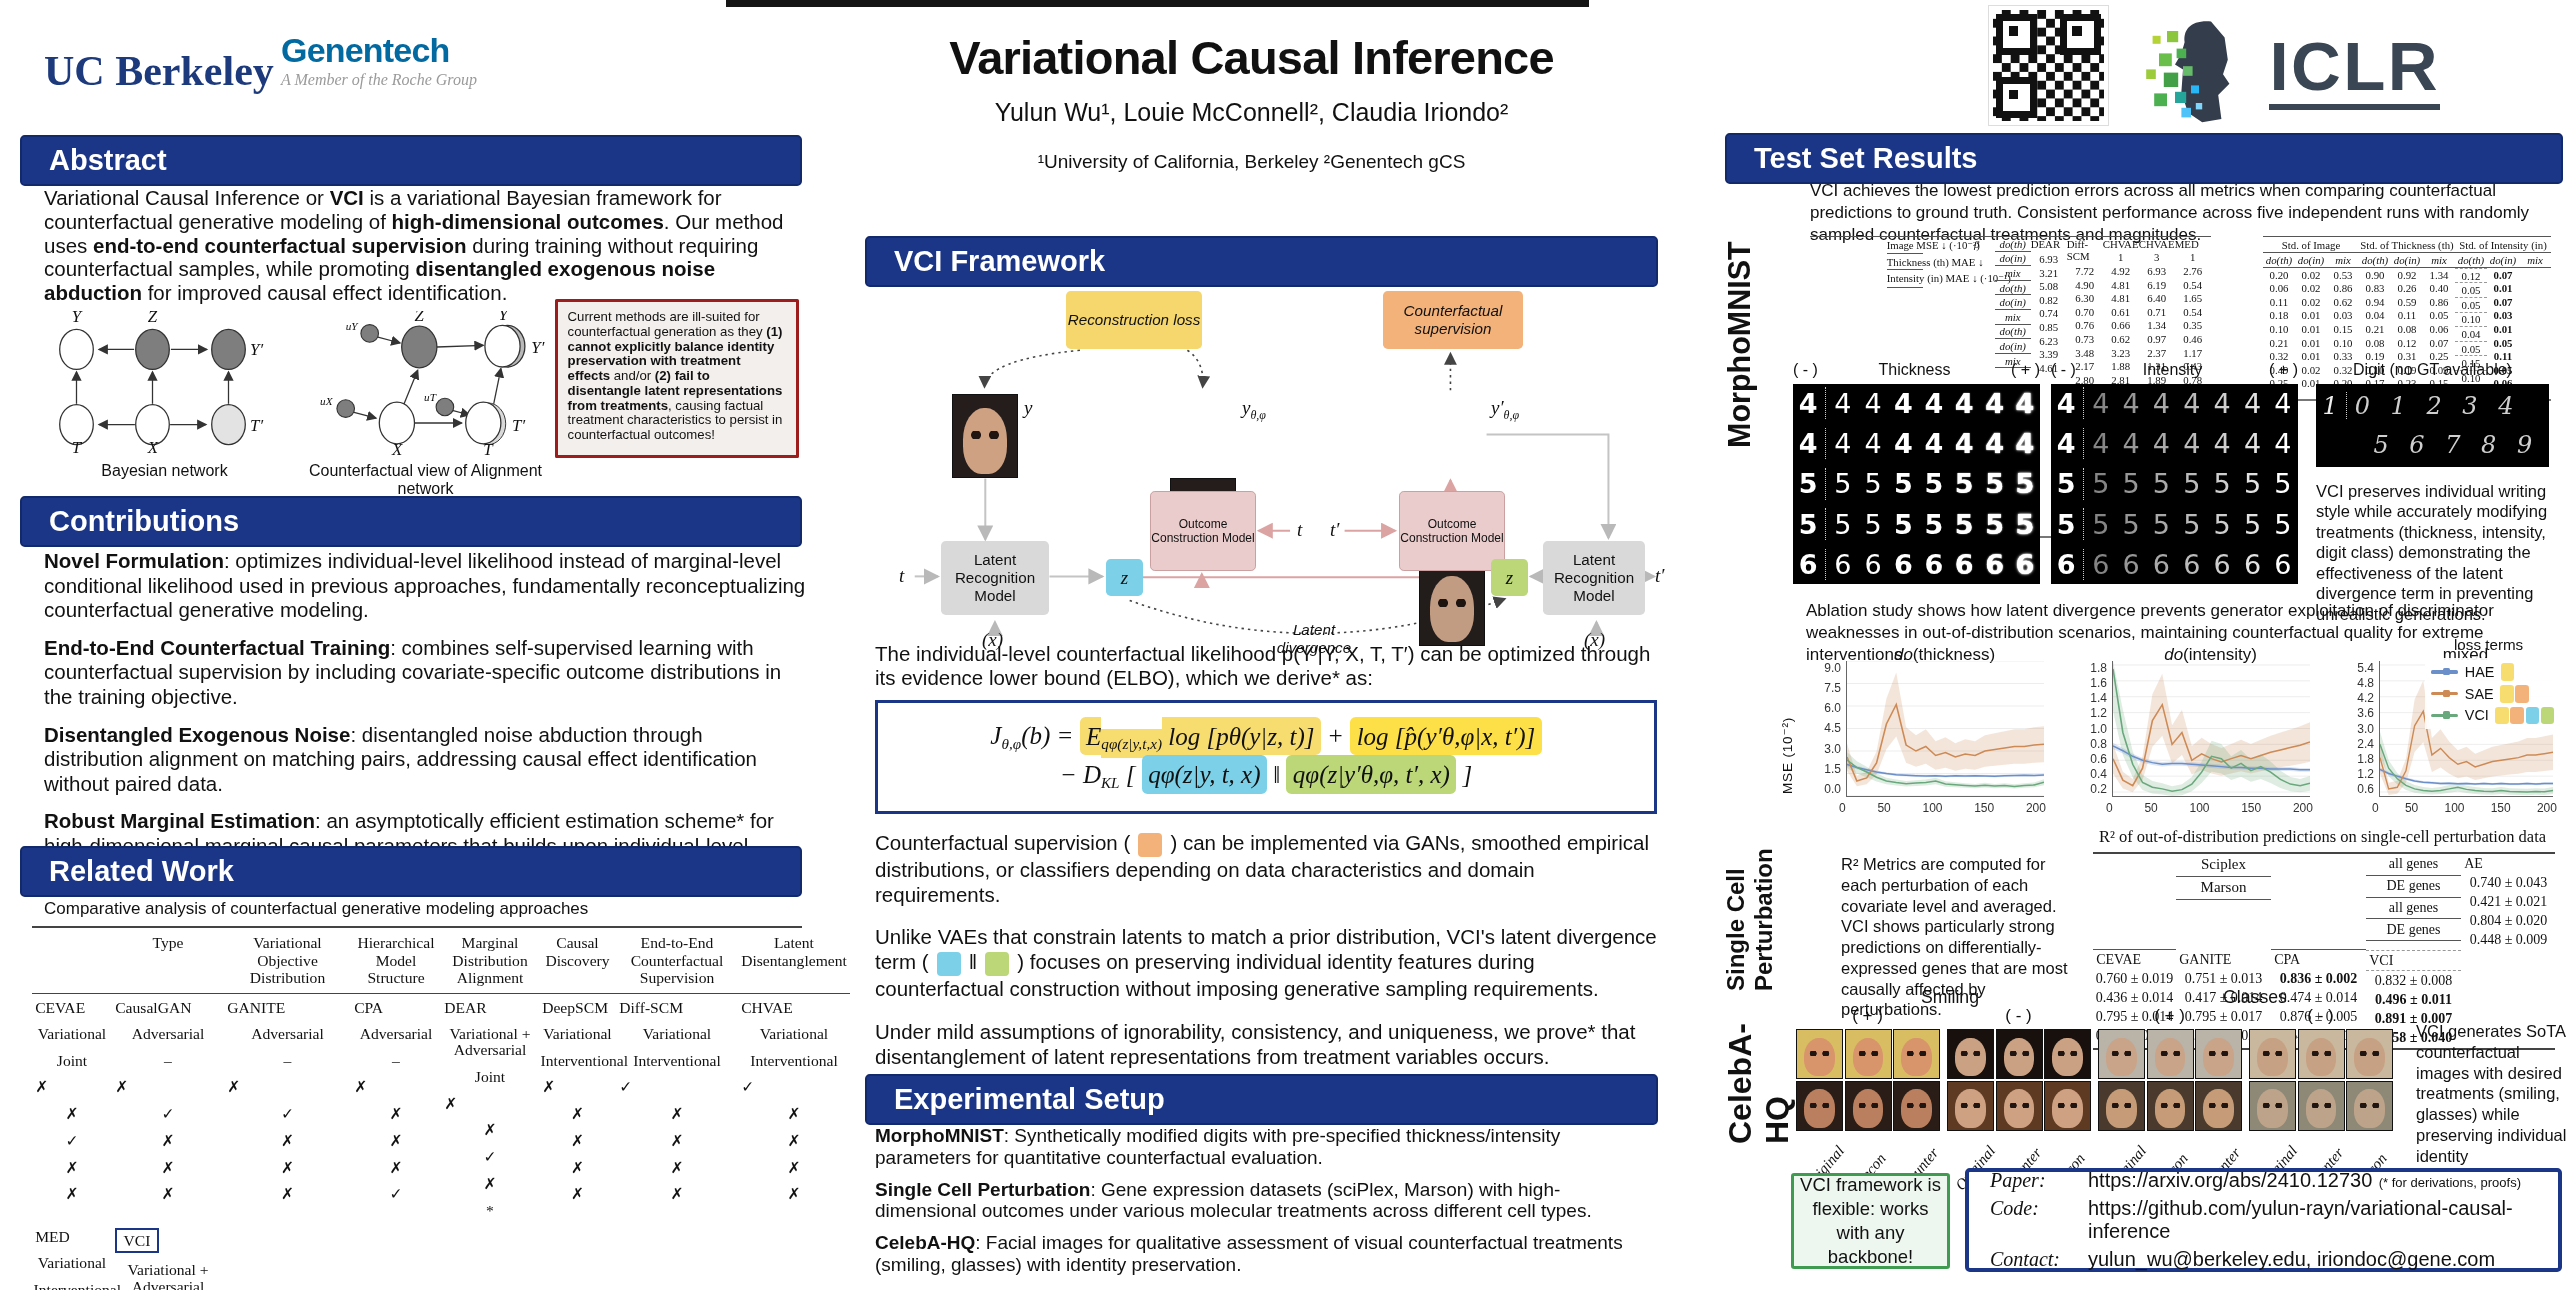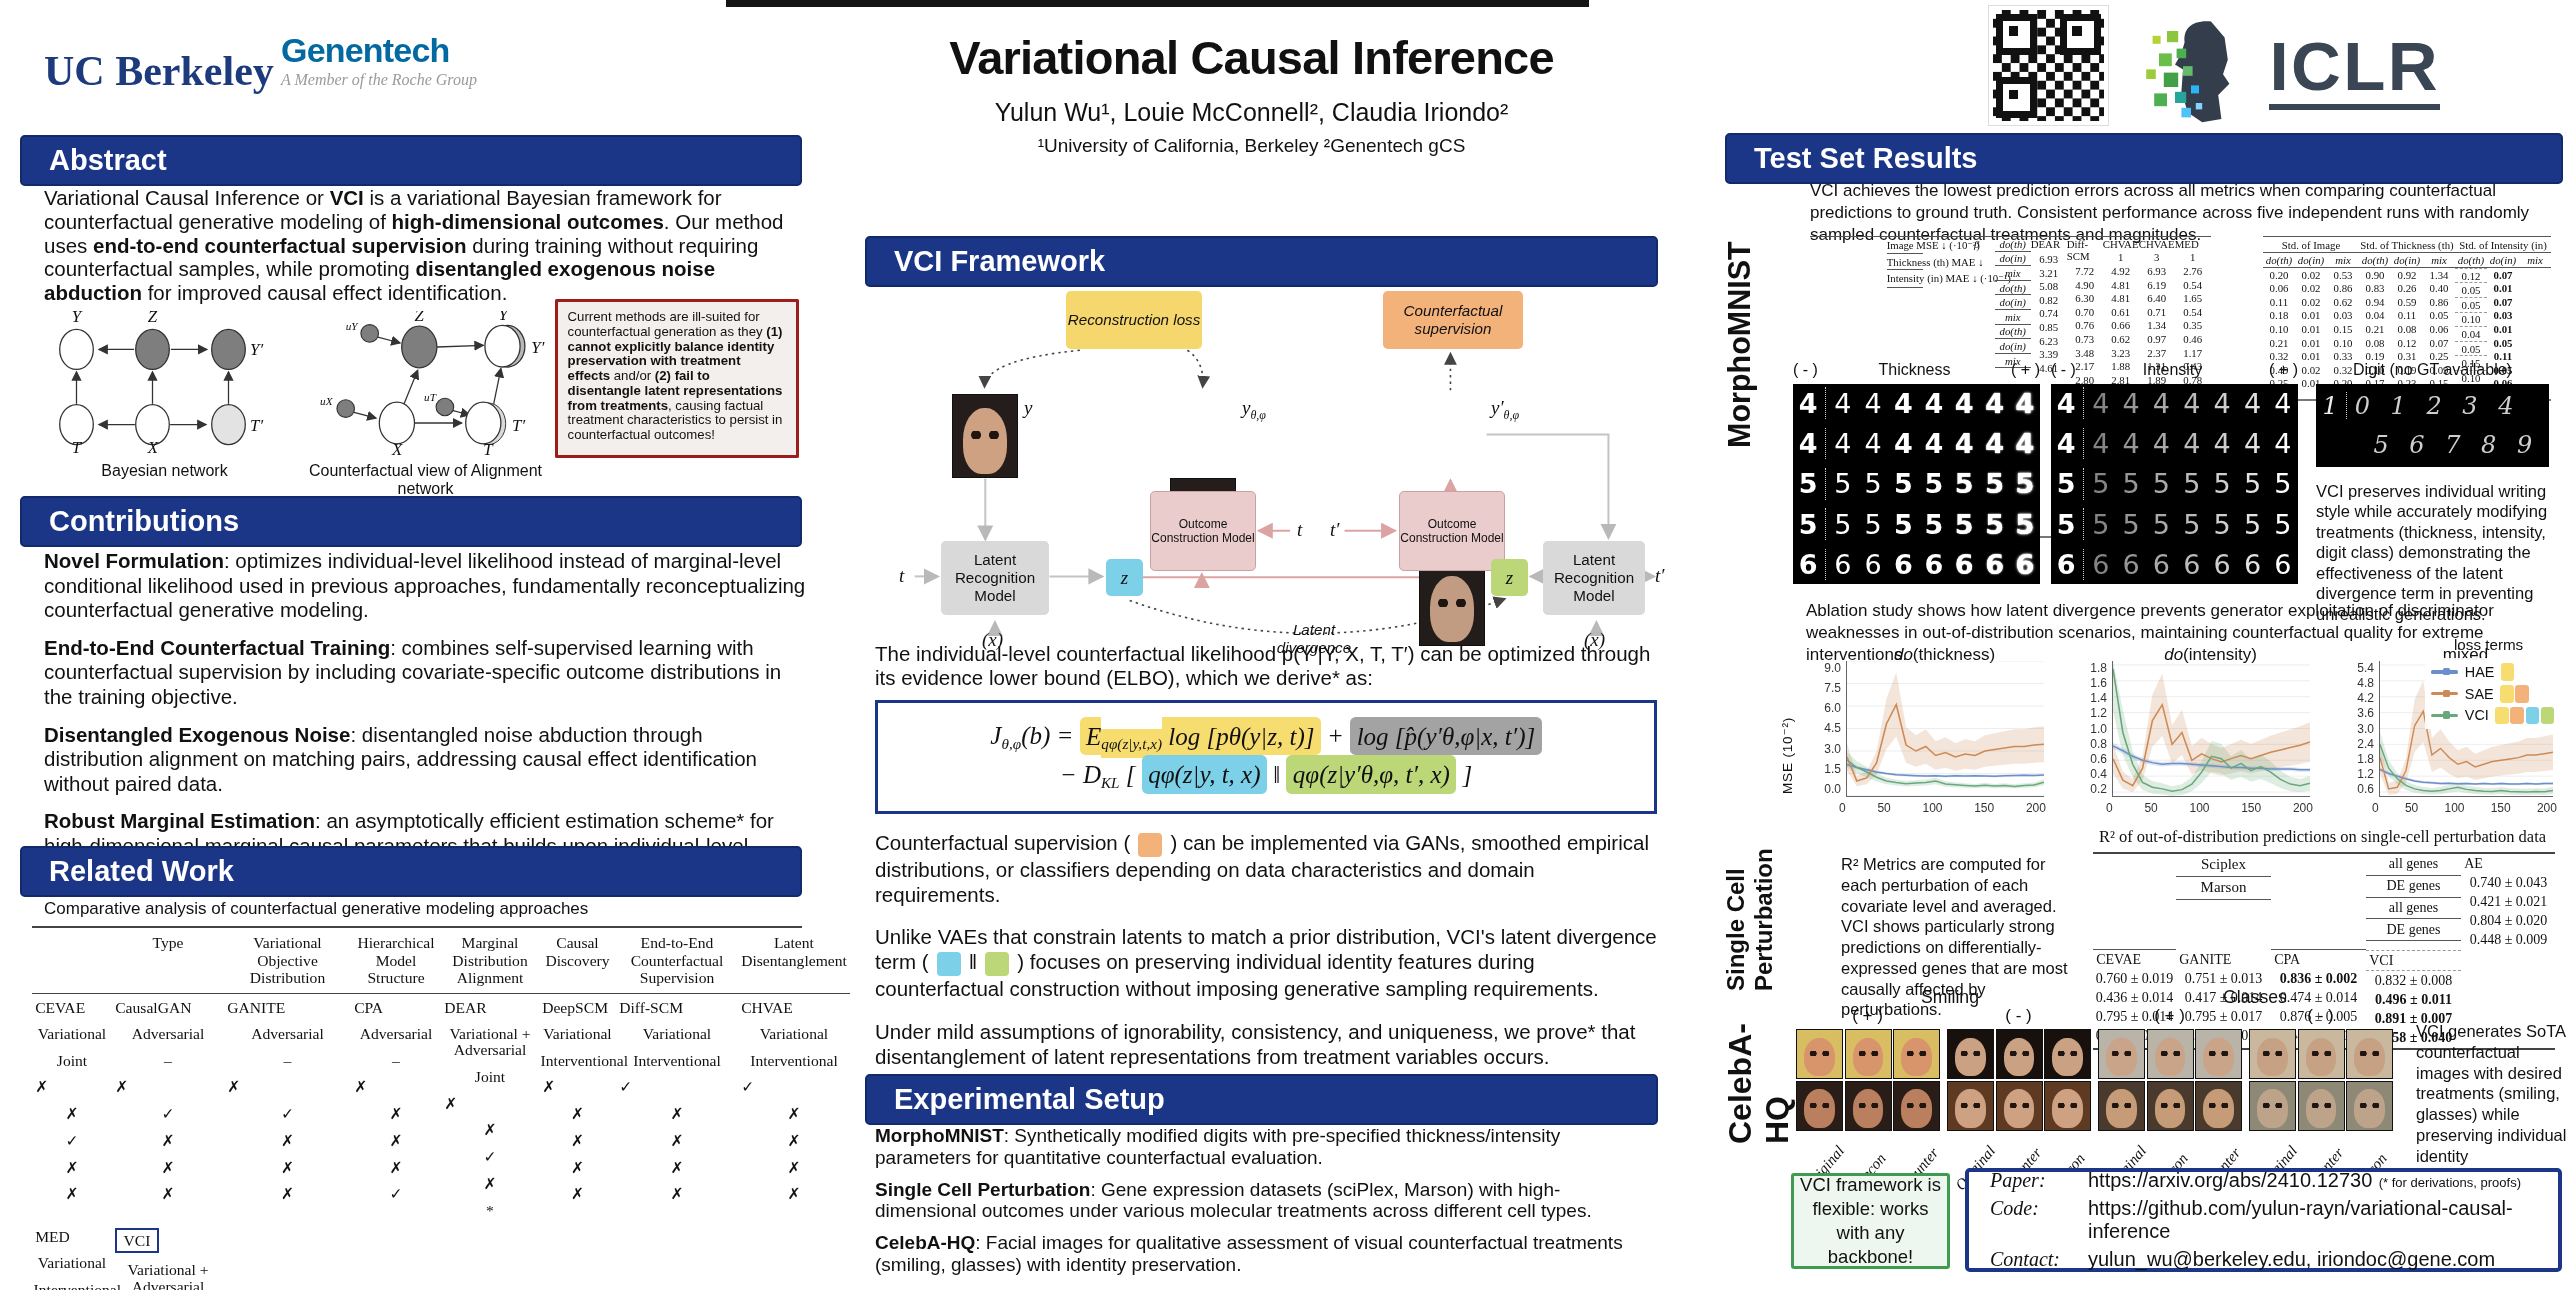--- a/index.html
+++ b/index.html
@@ -13,21 +13,21 @@
   
   .sw{display:inline-block;width:24px;height:24px;border-radius:4px;vertical-align:middle;margin:0 2.4px}
   .sw-o{background:#f2b27a}.sw-c{background:#7cd0e8}.sw-g{background:#bbd778}.sw-y{background:#f7dc6f}
   
   .topbar{background:#151515}
   .uc{font-family:"Liberation Serif","DejaVu Serif",serif;font-weight:600;font-size:42px;color:#1d3a7d}
   .gen{font-weight:bold;font-size:34px;color:#0369a1;letter-spacing:-0.8px}
   .gen-tag{font-family:"Liberation Serif","DejaVu Serif",serif;font-style:italic;font-size:16px;color:#9a9a9a;margin-top:1.6px;text-align:right}
   .title{font-size:47px;font-weight:bold;text-align:center;line-height:1.12;letter-spacing:-0.8px}
   .authors{font-size:25px;text-align:center;margin-top:13px}
-  .affil{font-size:19px;text-align:center;margin-top:8px}
+  .affil{font-size:19px;text-align:center;margin-top:24px}
   .qr{background:repeating-conic-gradient(#111 0% 25%, #fff 0% 50%) 0 0/17.7px 17.7px;border:4.8px solid #fff;outline:1.6px solid #ddd}
   .qr .eye{position:absolute;width:27px;height:27px;border:7.2px solid #111;background:#fff}
   .qr .eye i{position:absolute;left:5.6px;top:5.6px;width:9.6px;height:9.6px;background:#111}
   .iclr-txt{font-size:69px;font-weight:800;color:#3a4654;letter-spacing:2.4px;border-bottom:6.4px solid #3a4654;line-height:1.05}
   
   .body-txt{font-size:20.5px;line-height:1.16}
   .warn{border:3.2px solid #9d1c1c;background:#f3efec;border-radius:1.6px;font-size:13.2px;line-height:1.12;padding:8px 9.6px;box-sizing:border-box}
   .fig-cap{font-size:16px;text-align:center}
   
   .rw{display:grid;grid-template-columns:80px 112px 127px 90px 98px 77px 122px 112px;
@@ -51,21 +51,21 @@
   .mathl{font-family:"Liberation Serif","DejaVu Serif",serif;font-style:italic;font-size:19px}
   .mathl sub{font-size:12px}
   .face{position:relative;overflow:hidden;border:1.6px solid #111;background:var(--hair,#241d1c)}
   .face::before{content:"";position:absolute;left:16%;right:16%;top:16%;bottom:4%;border-radius:48% 48% 42% 42%;background:var(--skin,#cfa183)}
   .face::after{content:"";position:absolute;left:0;right:0;top:44%;height:10%;
      background:radial-gradient(circle at 36% 50%, #201510 11%, transparent 13%),radial-gradient(circle at 64% 50%, #201510 11%, transparent 13%)}
   .eq-box{border:3.2px solid #1c3687;background:#fff;box-sizing:border-box;
           font-family:"Liberation Serif","DejaVu Serif",serif;font-style:italic;font-size:25px;
           display:flex;flex-direction:column;align-items:center;justify-content:center;gap:8px}
   .eq-line .sub{font-size:15.2px;vertical-align:-4.8px}
-  .hl-y{background:#f7dc6f}.hl-o{background:#a3a3a3}.hl-c{background:#7cd0e8}.hl-g{background:#bbd778}
+  .hl-y{background:#f7dc6f}.hl-o{background:#fde047}.hl-c{background:#7cd0e8}.hl-g{background:#bbd778}
   .hl-y,.hl-o,.hl-c,.hl-g{padding-top:5.6px;padding-bottom:5.6px}
   .hl-st{border-radius:5.6px 0 0 5.6px;padding-left:6.4px}
   .hl-en{border-radius:0 5.6px 5.6px 0;padding-right:6.4px}
   .hl-st.hl-en{border-radius:5.6px}
   
   .vlabel{writing-mode:vertical-rl;transform:rotate(180deg);font-weight:600}
   .mm{display:grid;font-family:"Liberation Serif","DejaVu Serif",serif;font-size:10.8px;border-top:1.6px solid #555;border-bottom:2px solid #777}
   .mm>div{display:contents}
   .mm .g{text-align:center;border-bottom:0.8px solid #555;padding:1.6px 0;white-space:nowrap;overflow:visible}
   .mm .s{text-align:center;font-style:italic;padding:0.8px 0;border-bottom:1px solid #555}

